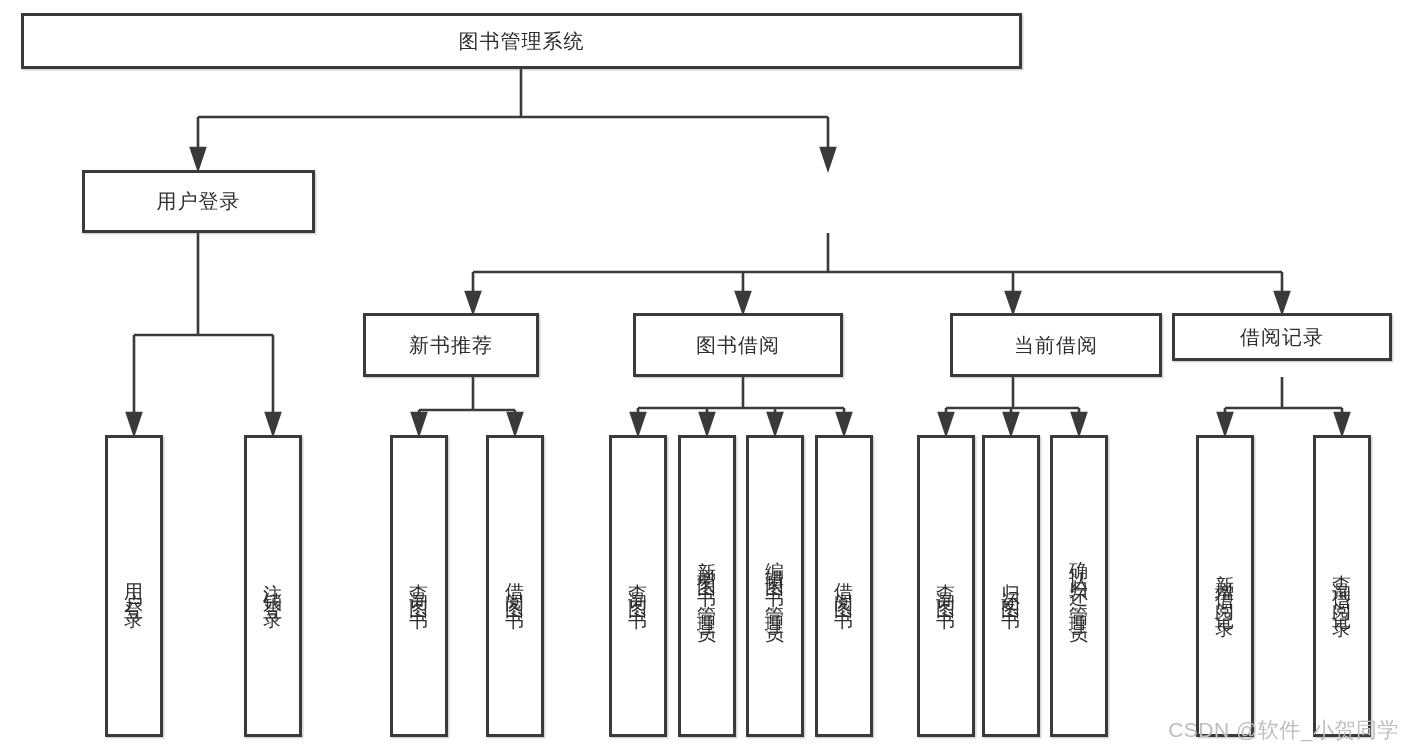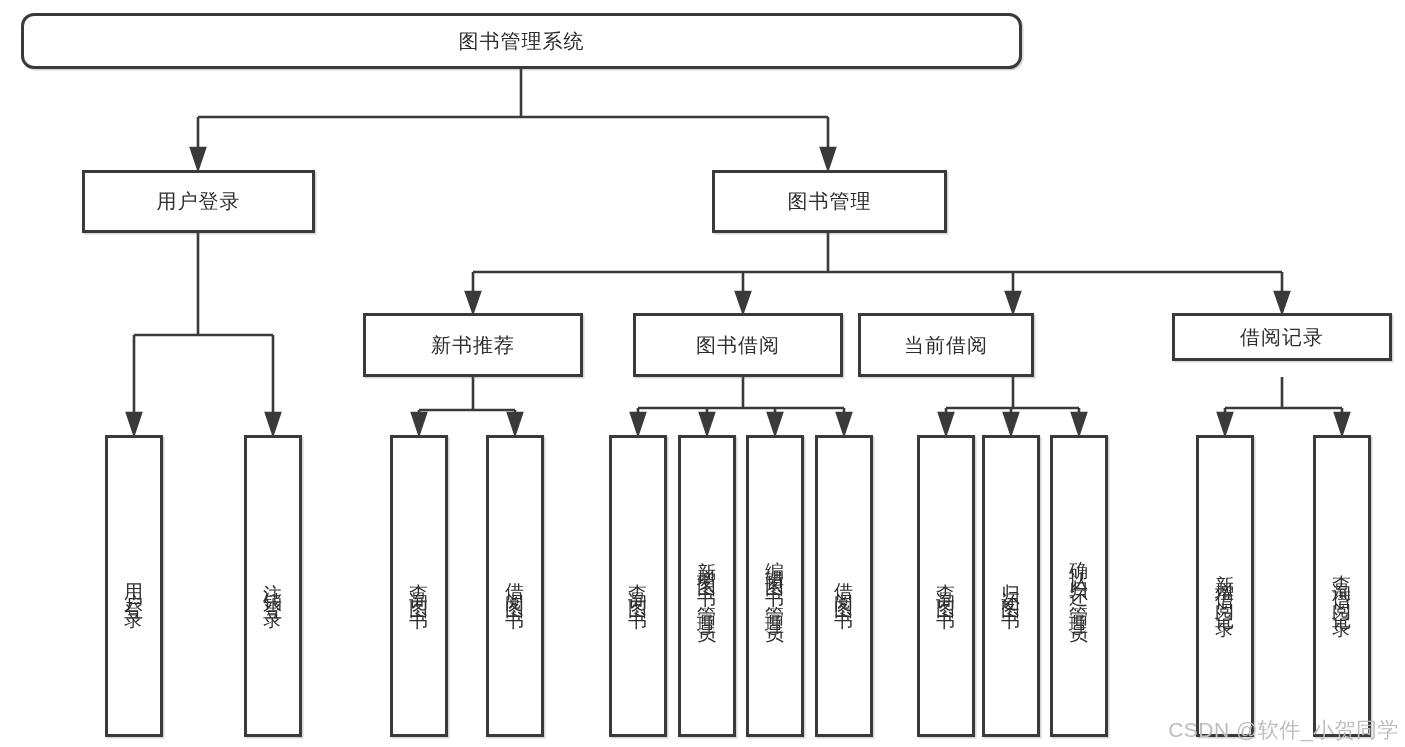--- a/index.html
+++ b/index.html
@@ -93,28 +93,27 @@
       <polygon points="939,413 953,413 946,434"></polygon>
       <polygon points="1004,413 1018,413 1011,434"></polygon>
       <polygon points="1072,413 1086,413 1079,434"></polygon>
 
       <path fill="none" d="M1282 377 V408 M1225 408 H1342 M1225 408 V415 M1342 408 V415"></path>
       <polygon points="1218,413 1232,413 1225,434"></polygon>
       <polygon points="1335,413 1349,413 1342,434"></polygon>
     </g>
   </svg>
 
-  <div class="box h" style="left:21px; top:13px; width:1001px; height:56px;border-radius:13px;">图书管理系统</div>
+  <div class="box h" style="left:21px; top:13px; width:1001px; height:56px;">图书管理系统</div>
 
   <div class="box h" style="left:82px; top:170px; width:233px; height:63px;">用户登录</div>
-  <div class="box h" style="left:712px; top:170px; width:235px; height:63px;">图书管理</div>
 
-  <div class="box h" style="left:363px; top:313px; width:220px; height:64px;">新书推荐</div>
+  <div class="box h" style="left:363px; top:313px; width:176px; height:64px;">新书推荐</div>
   <div class="box h" style="left:633px; top:313px; width:210px; height:64px;">图书借阅</div>
-  <div class="box h" style="left:858px; top:313px; width:176px; height:64px;">当前借阅</div>
+  <div class="box h" style="left:950px; top:313px; width:212px; height:64px;">当前借阅</div>
   <div class="box h" style="left:1172px; top:313px; width:220px; height:48px;">借阅记录</div>
 
   <div class="box v" style="left:105px; top:435px; width:58px; height:302px;">用户登录</div>
   <div class="box v" style="left:244px; top:435px; width:58px; height:302px;">注销登录</div>
 
   <div class="box v" style="left:390px; top:435px; width:58px; height:302px;">查询图书</div>
   <div class="box v" style="left:486px; top:435px; width:58px; height:302px;">借阅图书</div>
 
   <div class="box v" style="left:609px; top:435px; width:58px; height:302px;">查询图书</div>
   <div class="box v" style="left:678px; top:435px; width:58px; height:302px;">新增图书（管理员）</div>

